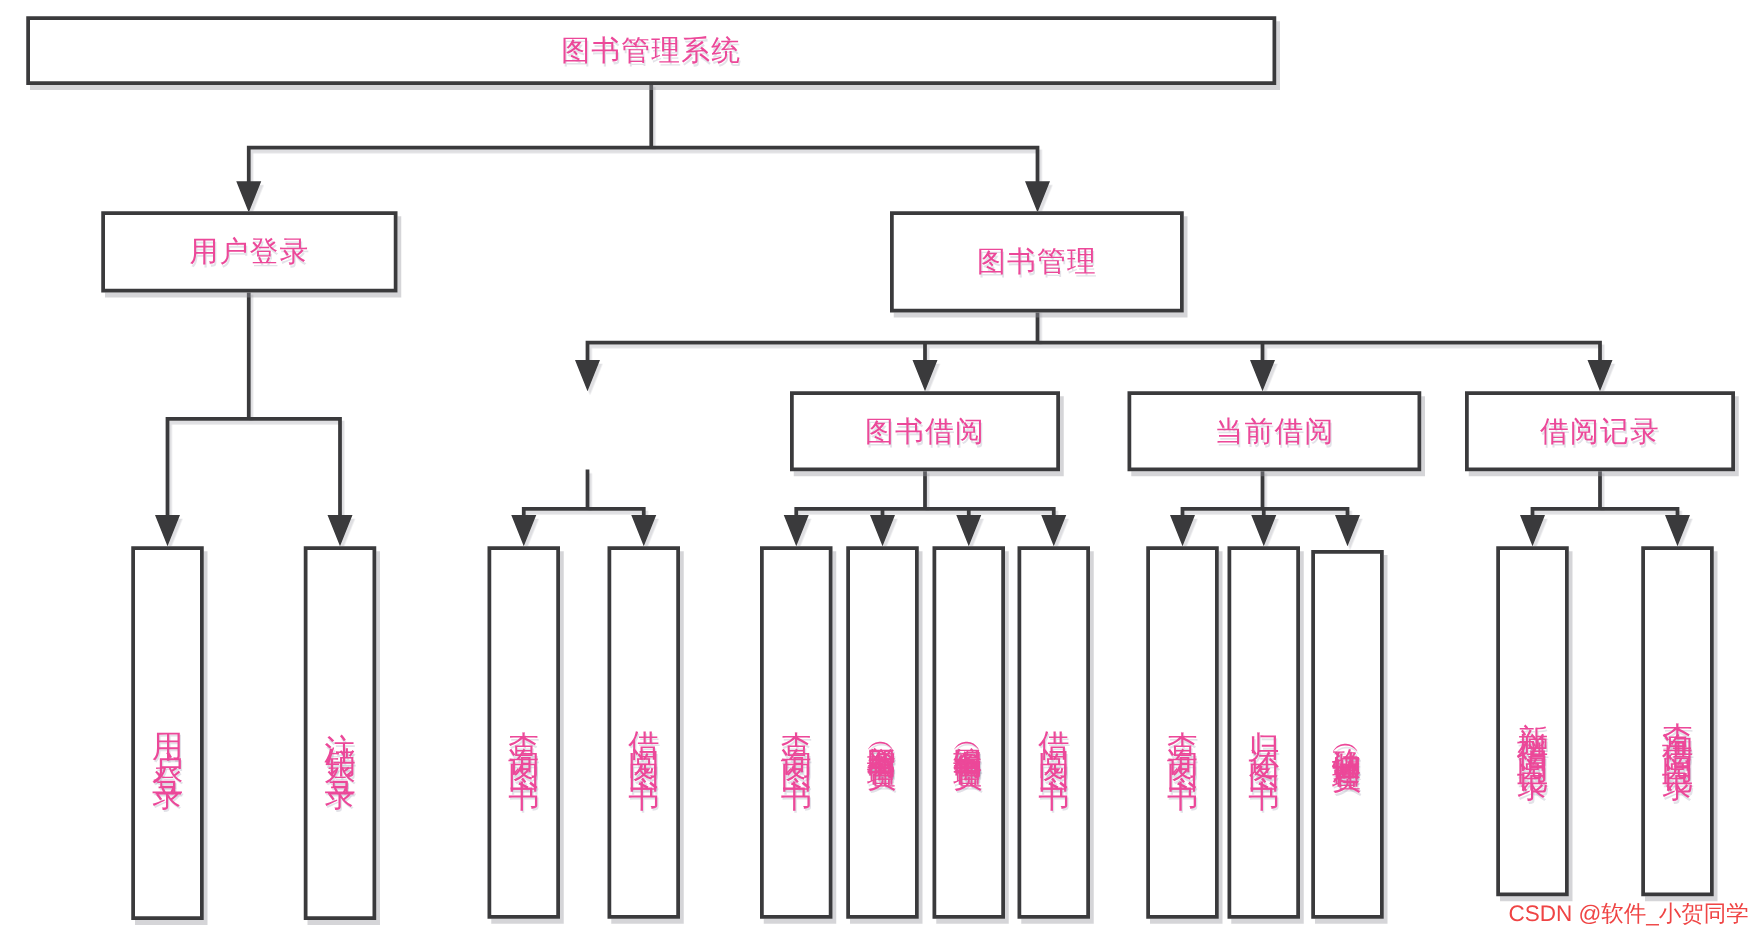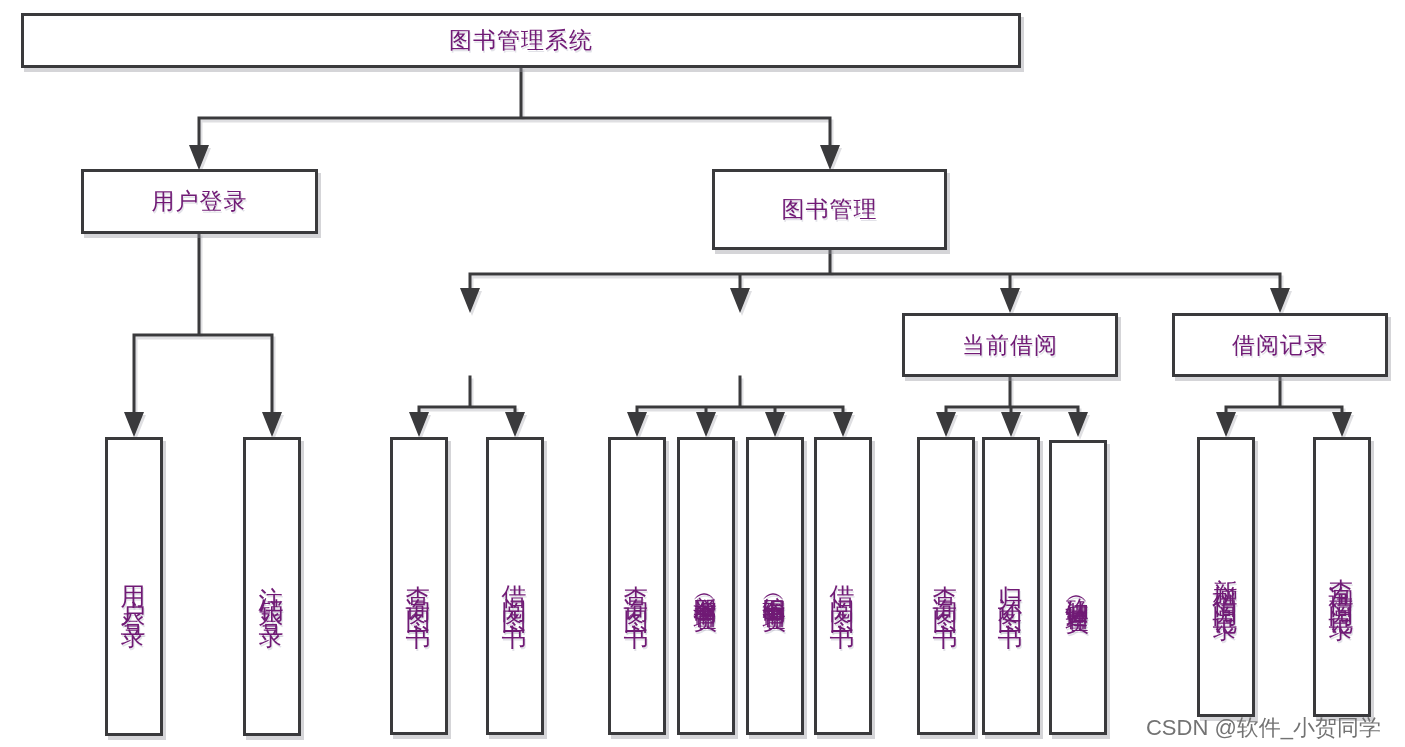--- a/index.html
+++ b/index.html
@@ -4,38 +4,38 @@
 <style>
   html,body{margin:0;padding:0;background:#ffffff;}
   .canvas{
     position:relative;width:1405px;height:747px;background:#ffffff;overflow:hidden;
     font-family:"Liberation Sans","DejaVu Sans",sans-serif;
   }
   .box{
     position:absolute;box-sizing:border-box;background:#ffffff;
     border:3px solid #3a3a3c;
     display:flex;align-items:center;justify-content:center;
-    color:#701a75;
+    color:#ec4899;
     box-shadow:3px 4px 0 rgba(150,150,158,0.40);
     text-shadow:1px 2px 0 rgba(160,160,178,0.30);
   }
   .hbox{font-size:23px;letter-spacing:1px;}
   .leaf{
     width:58px;
     writing-mode:vertical-rl;text-orientation:mixed;
     font-size:25px;letter-spacing:13px;padding-top:10px;
   }
   .leaf.long{font-size:23px;letter-spacing:2px;padding-top:2px;}
   svg.connectors{
     position:absolute;left:0;top:0;
     filter:drop-shadow(2px 3px 0 rgba(170,170,178,0.38));
   }
   .watermark{
-    position:absolute;right:24px;bottom:4px;
-    font-size:22px;color:#737373;white-space:nowrap;
+    position:absolute;right:6px;bottom:4px;
+    font-size:18px;color:#ef4444;white-space:nowrap;
   }
 </style>
 </head>
 <body>
 
 <div class="canvas">
 
   <svg class="connectors" width="1405" height="747" viewBox="0 0 1405 747" aria-hidden="true">
     <path fill="none" stroke="#3a3a3c" stroke-width="3" stroke-linecap="square" d="
       M521 68 V118  M199 118 H830  M199 118 V152  M830 118 V152
@@ -65,21 +65,22 @@
       M1068 412 L1088 412 L1078 437 Z
       M1216 412 L1236 412 L1226 437 Z
       M1332 412 L1352 412 L1342 437 Z"></path>
   </svg>
 
   <div class="box hbox" style="left:21px;top:13px;width:1000px;height:55px">图书管理系统</div>
 
   <div class="box hbox" style="left:81px;top:169px;width:237px;height:65px">用户登录</div>
   <div class="box hbox" style="left:712px;top:169px;width:235px;height:81px">图书管理</div>
 
-  <div class="box hbox" style="left:902px;top:313px;width:216px;height:64px">当前借阅</div>
+  <div class="box hbox" style="left:632px;top:313px;width:216px;height:64px">图书借阅</div>
+  <div class="box hbox" style="left:902px;top:313px;width:235px;height:64px">当前借阅</div>
   <div class="box hbox" style="left:1172px;top:313px;width:216px;height:64px">借阅记录</div>
 
   <div class="box leaf" style="left:105px;top:437px;height:299px">用户登录</div>
   <div class="box leaf" style="left:243px;top:437px;height:299px">注销登录</div>
 
   <div class="box leaf" style="left:390px;top:437px;height:298px">查询图书</div>
   <div class="box leaf" style="left:486px;top:437px;height:298px">借阅图书</div>
 
   <div class="box leaf" style="left:608px;top:437px;height:298px">查询图书</div>
   <div class="box leaf long" style="left:677px;top:437px;height:298px">新增图书（管理员）</div>

